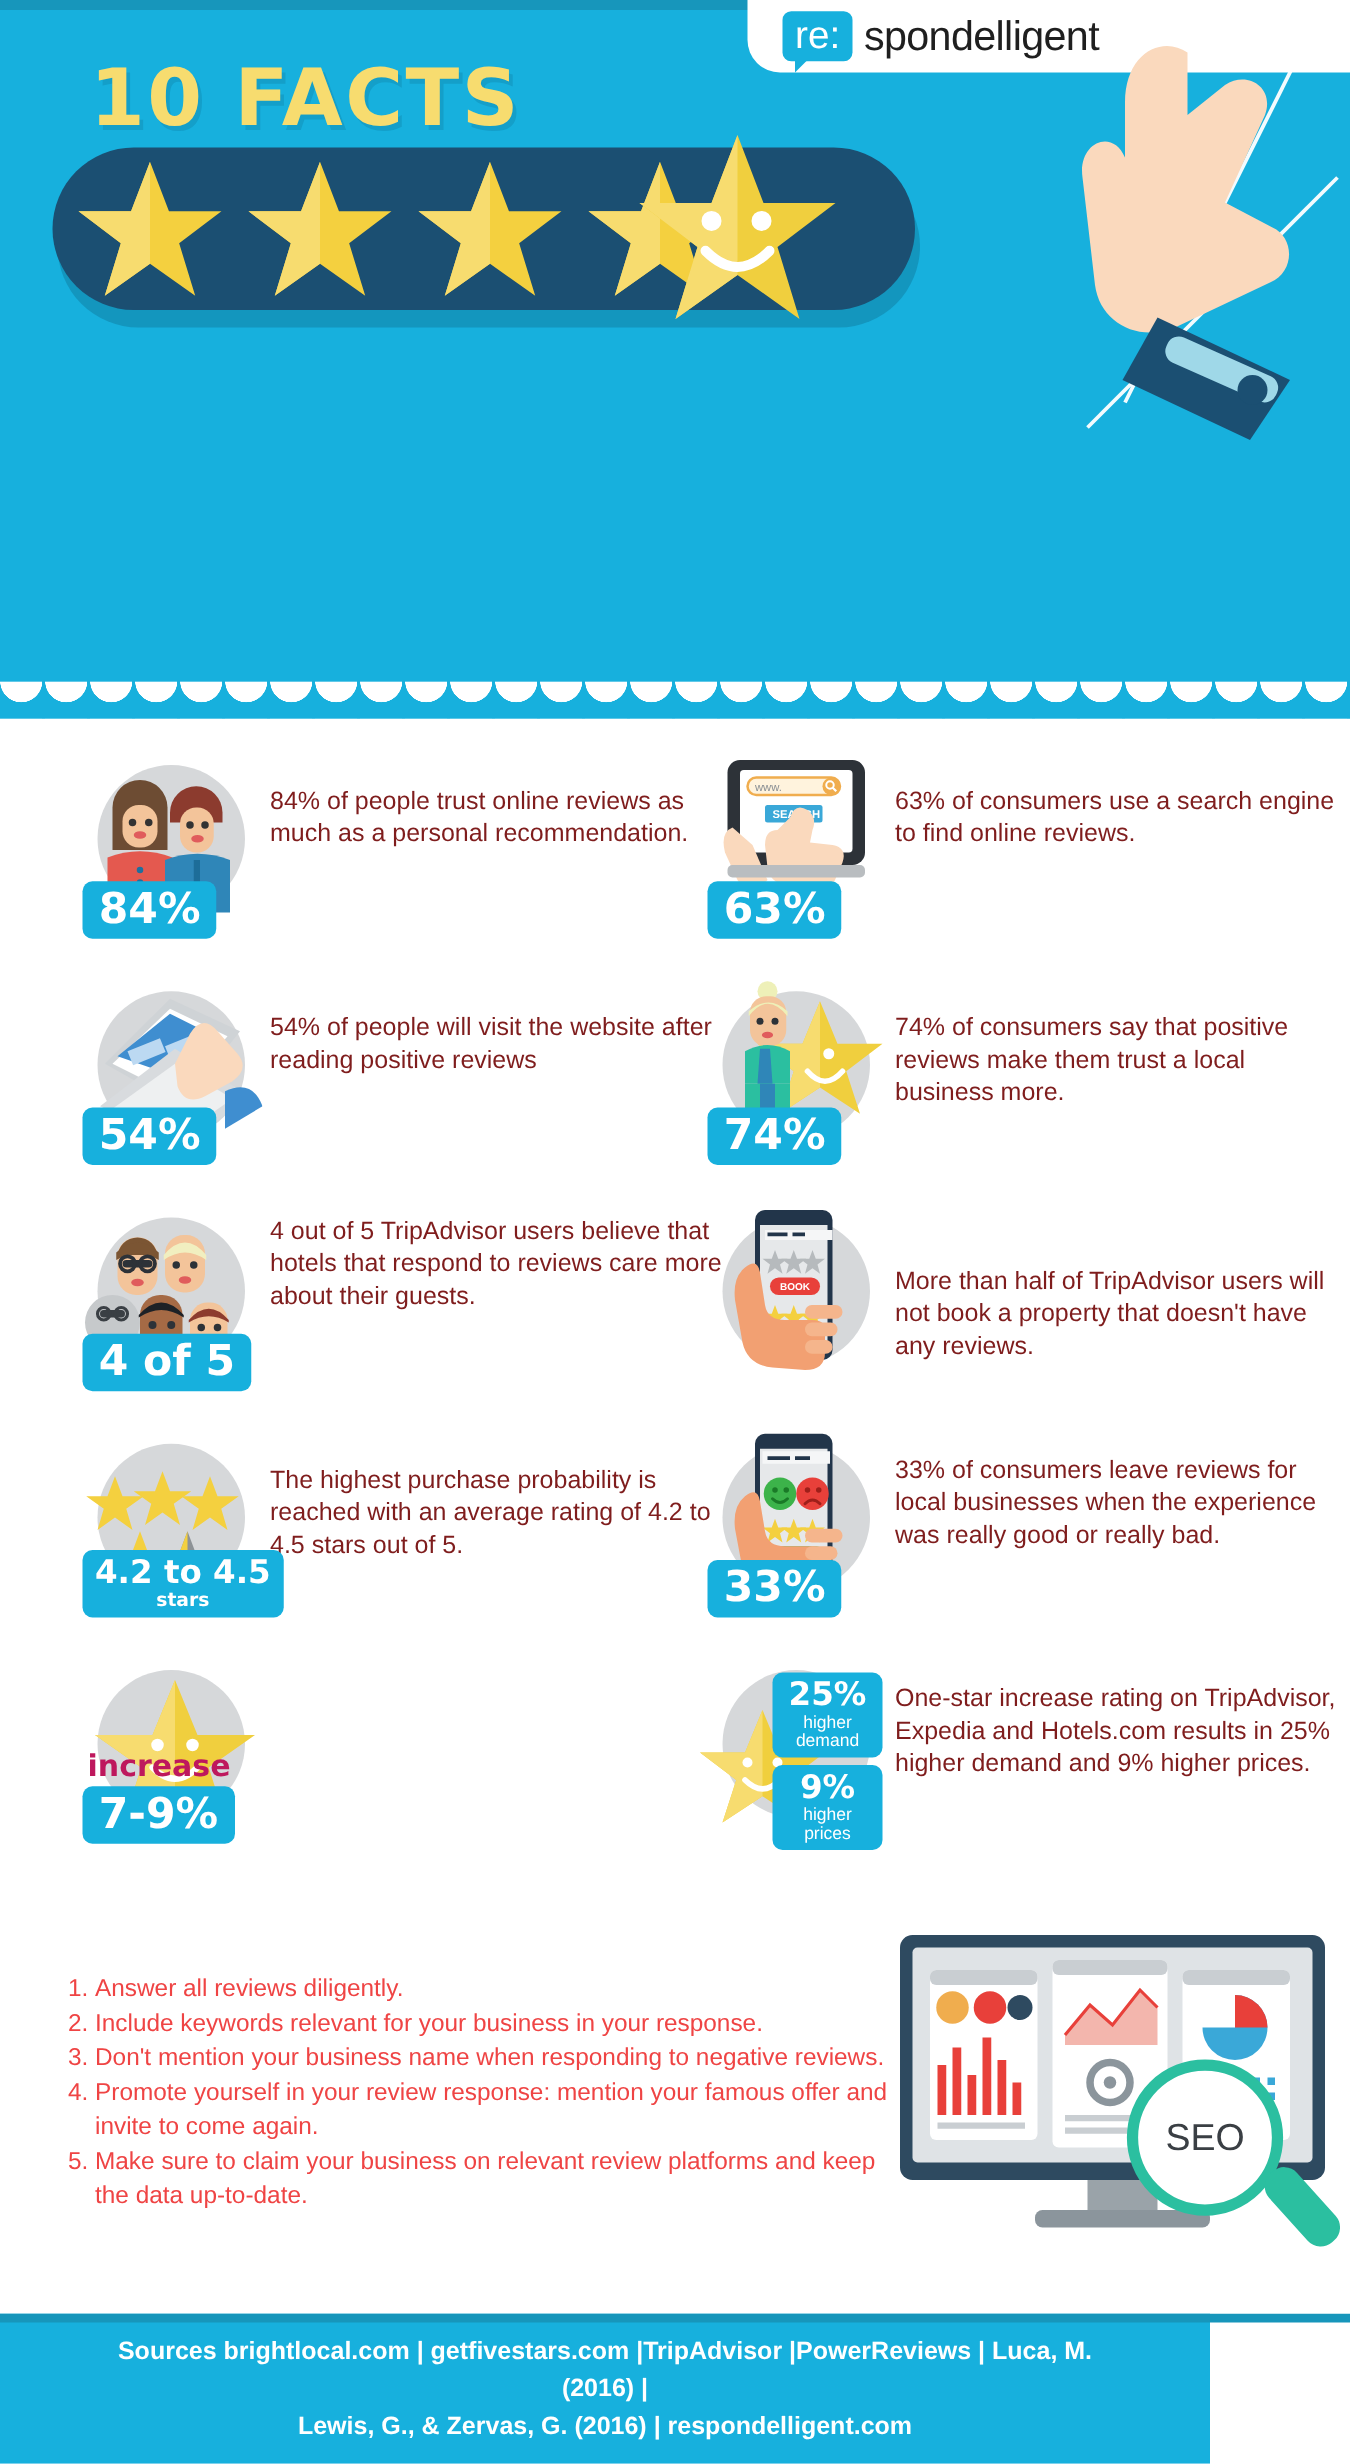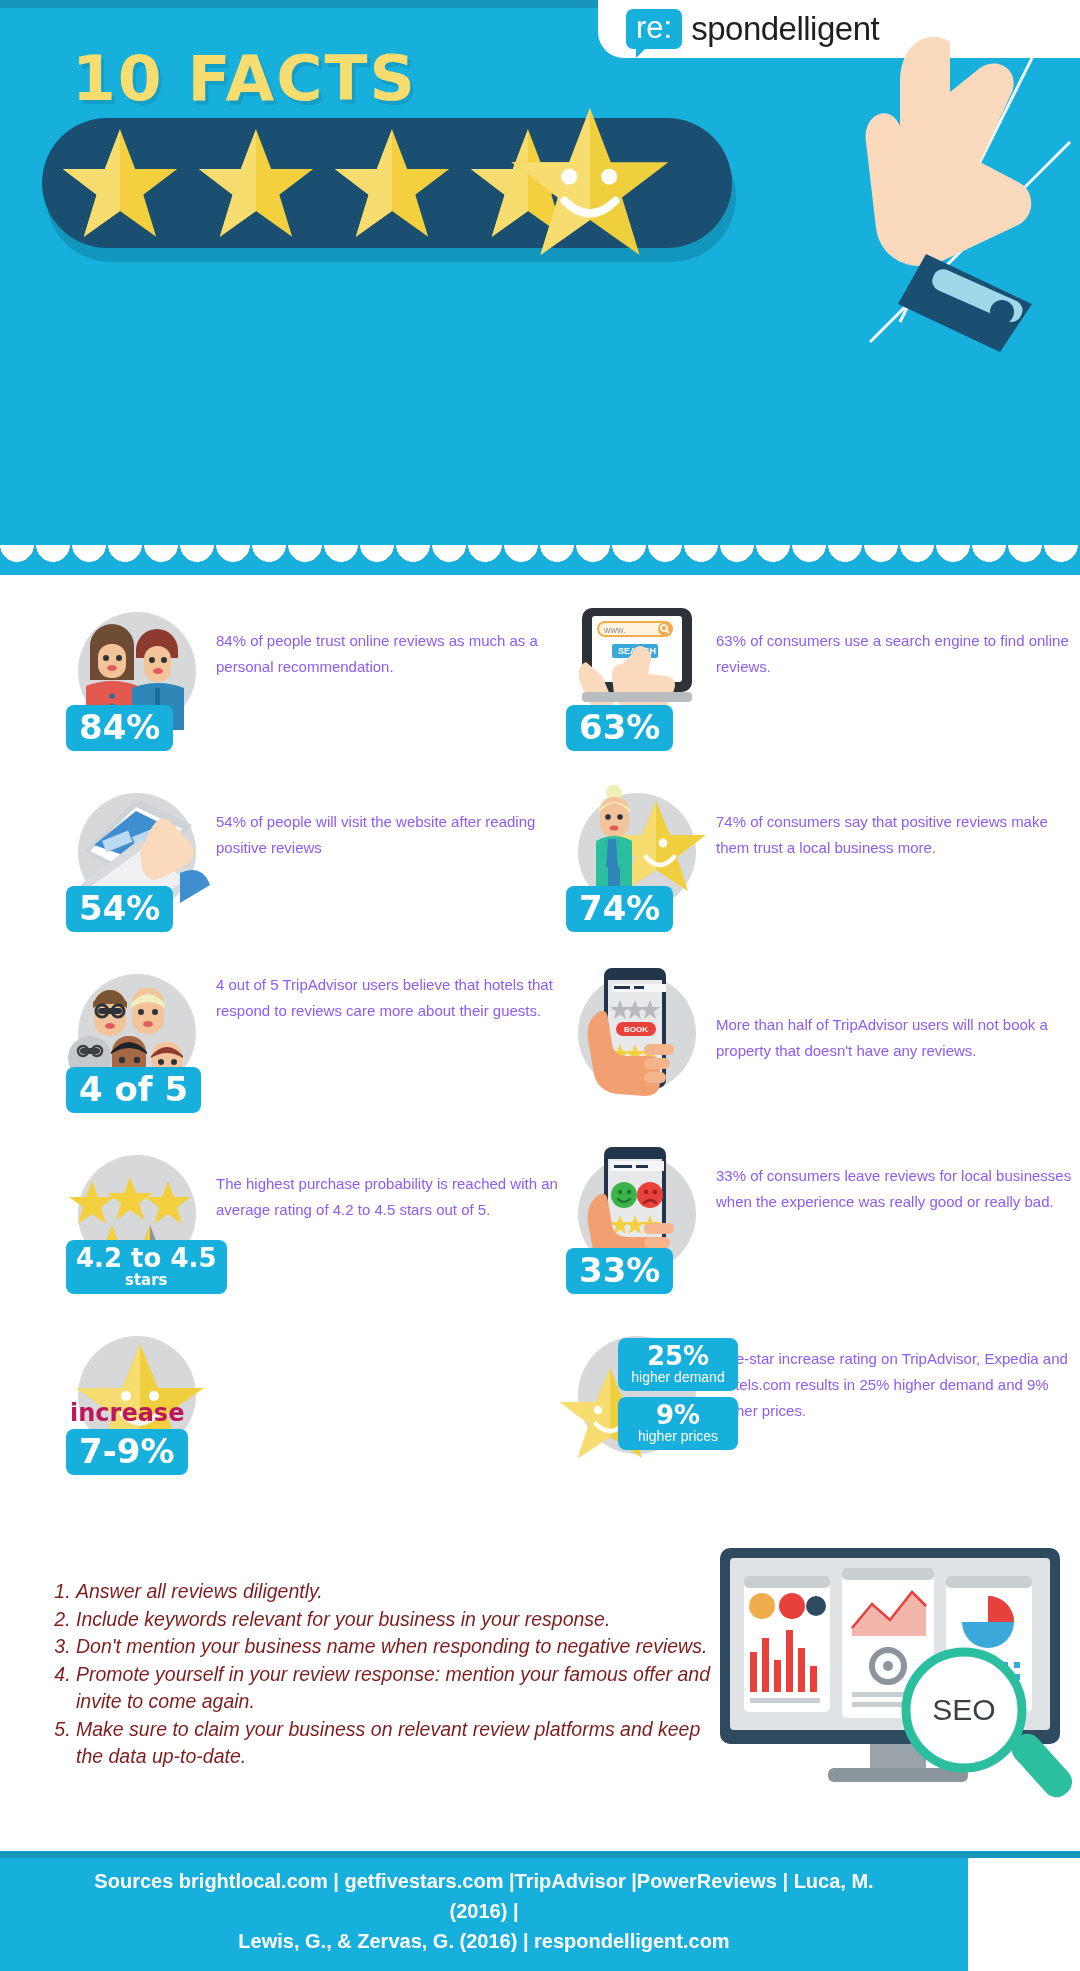--- a/index.html
+++ b/index.html
@@ -100,49 +100,49 @@
     position:absolute;left:6px;bottom:4px;
     background:#17b0dd;color:#fff;border-radius:8px;
     font-weight:bold;font-size:34px;
     padding:3px 13px 5px 13px;
     line-height:38px;white-space:nowrap;
     font-family:"DejaVu Sans", sans-serif;
   }
   .badge.small{font-size:26px;line-height:28px;padding:4px 10px 6px 10px;text-align:center;}
   .badge .sub{display:block;font-size:15px;line-height:16px;}
   .fact-text{
-    flex:1;font-size:15px;line-height:26px;color:#8b5cf6;
+    flex:1;font-size:20px;line-height:26px;color:#7f1d1d;
     padding-top:28px;padding-left:6px;
   }
   .fact-text.t-up{padding-top:10px;}
 
   .increase-word{
     position:absolute;left:10px;bottom:52px;
     color:#be185d;font-weight:bold;font-size:24px;
     font-family:"DejaVu Sans", sans-serif;
   }
-  .dual-badges{position:absolute;left:58px;top:14px;width:120px;}
+  .dual-badges{position:absolute;left:58px;top:14px;width:88px;}
   .dual-badges .db{
     background:#17b0dd;color:#fff;border-radius:8px;
     text-align:center;padding:4px 8px 6px 8px;margin-bottom:6px;
   }
   .dual-badges .db b{font-size:26px;line-height:28px;display:block;font-family:"DejaVu Sans",sans-serif;}
   .dual-badges .db span{font-size:14px;line-height:15px;display:block;}
 
   
   .seo{position:absolute;left:0;top:1500px;width:1080px;height:330px;}
   .seo-band{
     position:absolute;left:12px;top:0;width:672px;height:56px;
     background:#17b0dd;border-radius:5px;
     display:flex;align-items:center;justify-content:center;
   }
   .seo-band span{color:#fff;font-size:24px;font-weight:bold;font-family:"DejaVu Sans",sans-serif;}
   .seo-list{
     position:absolute;left:52px;top:78px;width:680px;
-    font-size:19.5px;line-height:27.5px;color:#7f1d1d;font-style:italic;
+    font-size:19.5px;line-height:27.5px;color:#ef4444;
   }
   .seo-list li{margin:0;padding:0;}
   .seo-list ol{margin:0;padding-left:24px;}
   .seo-art{position:absolute;right:0;top:42px;width:360px;height:270px;}
 
   
   .footer{
     position:absolute;left:0;bottom:0;width:968px;height:120px;
     background:#17b0dd;display:flex;align-items:center;justify-content:center;
     text-align:center;

